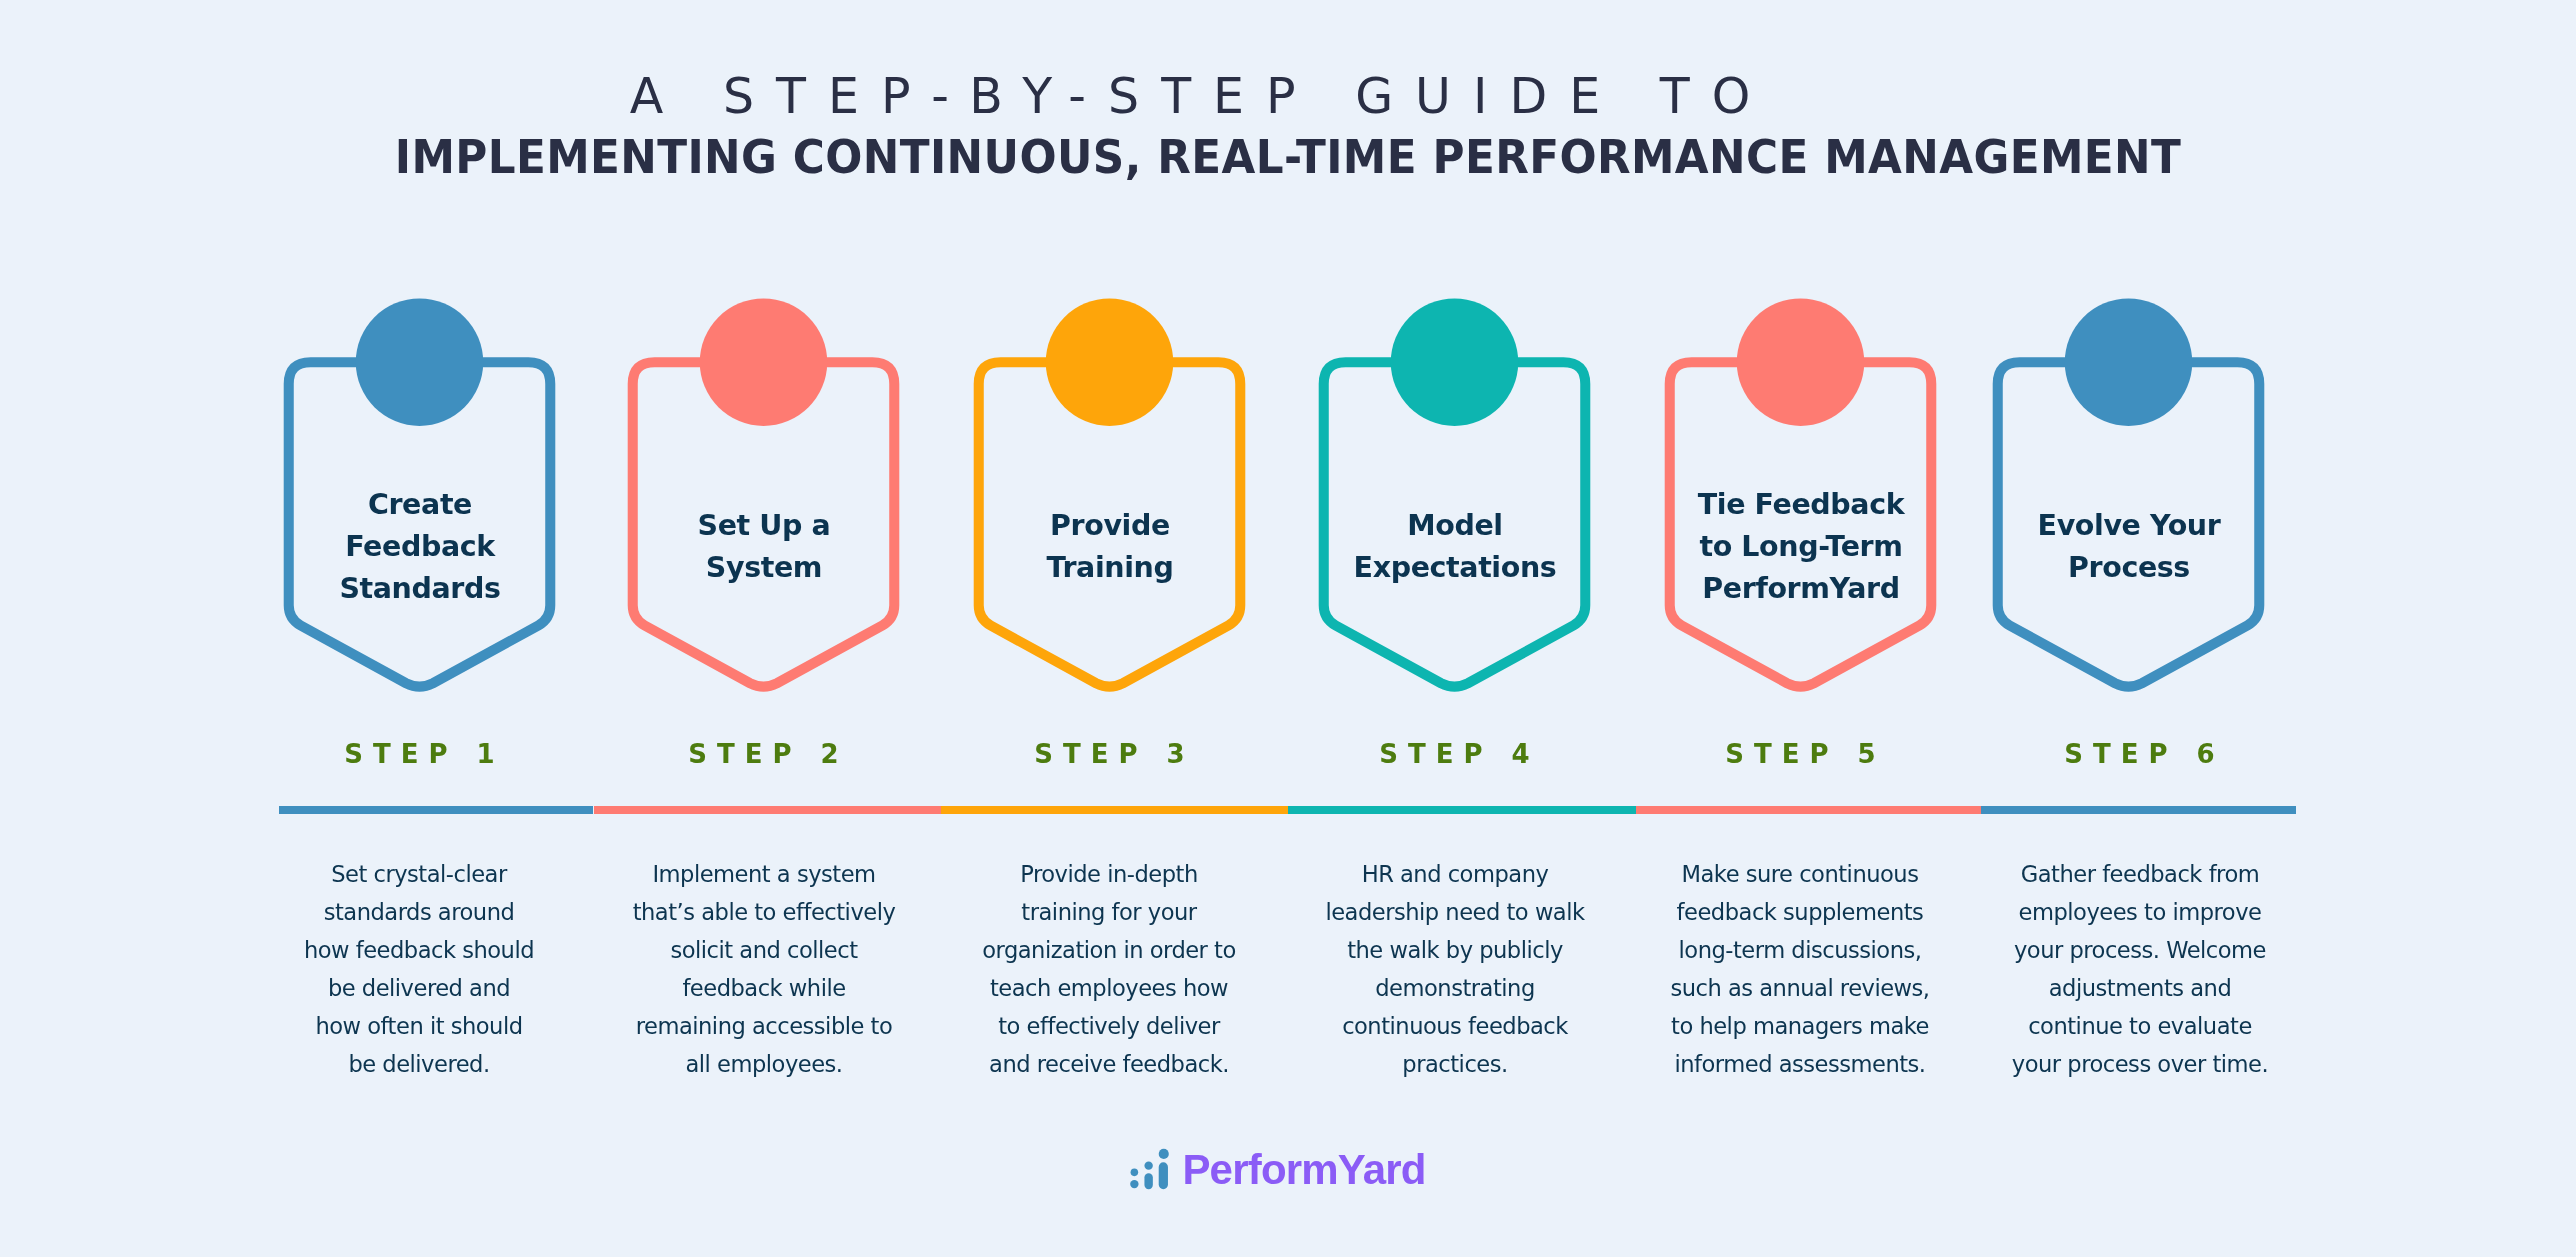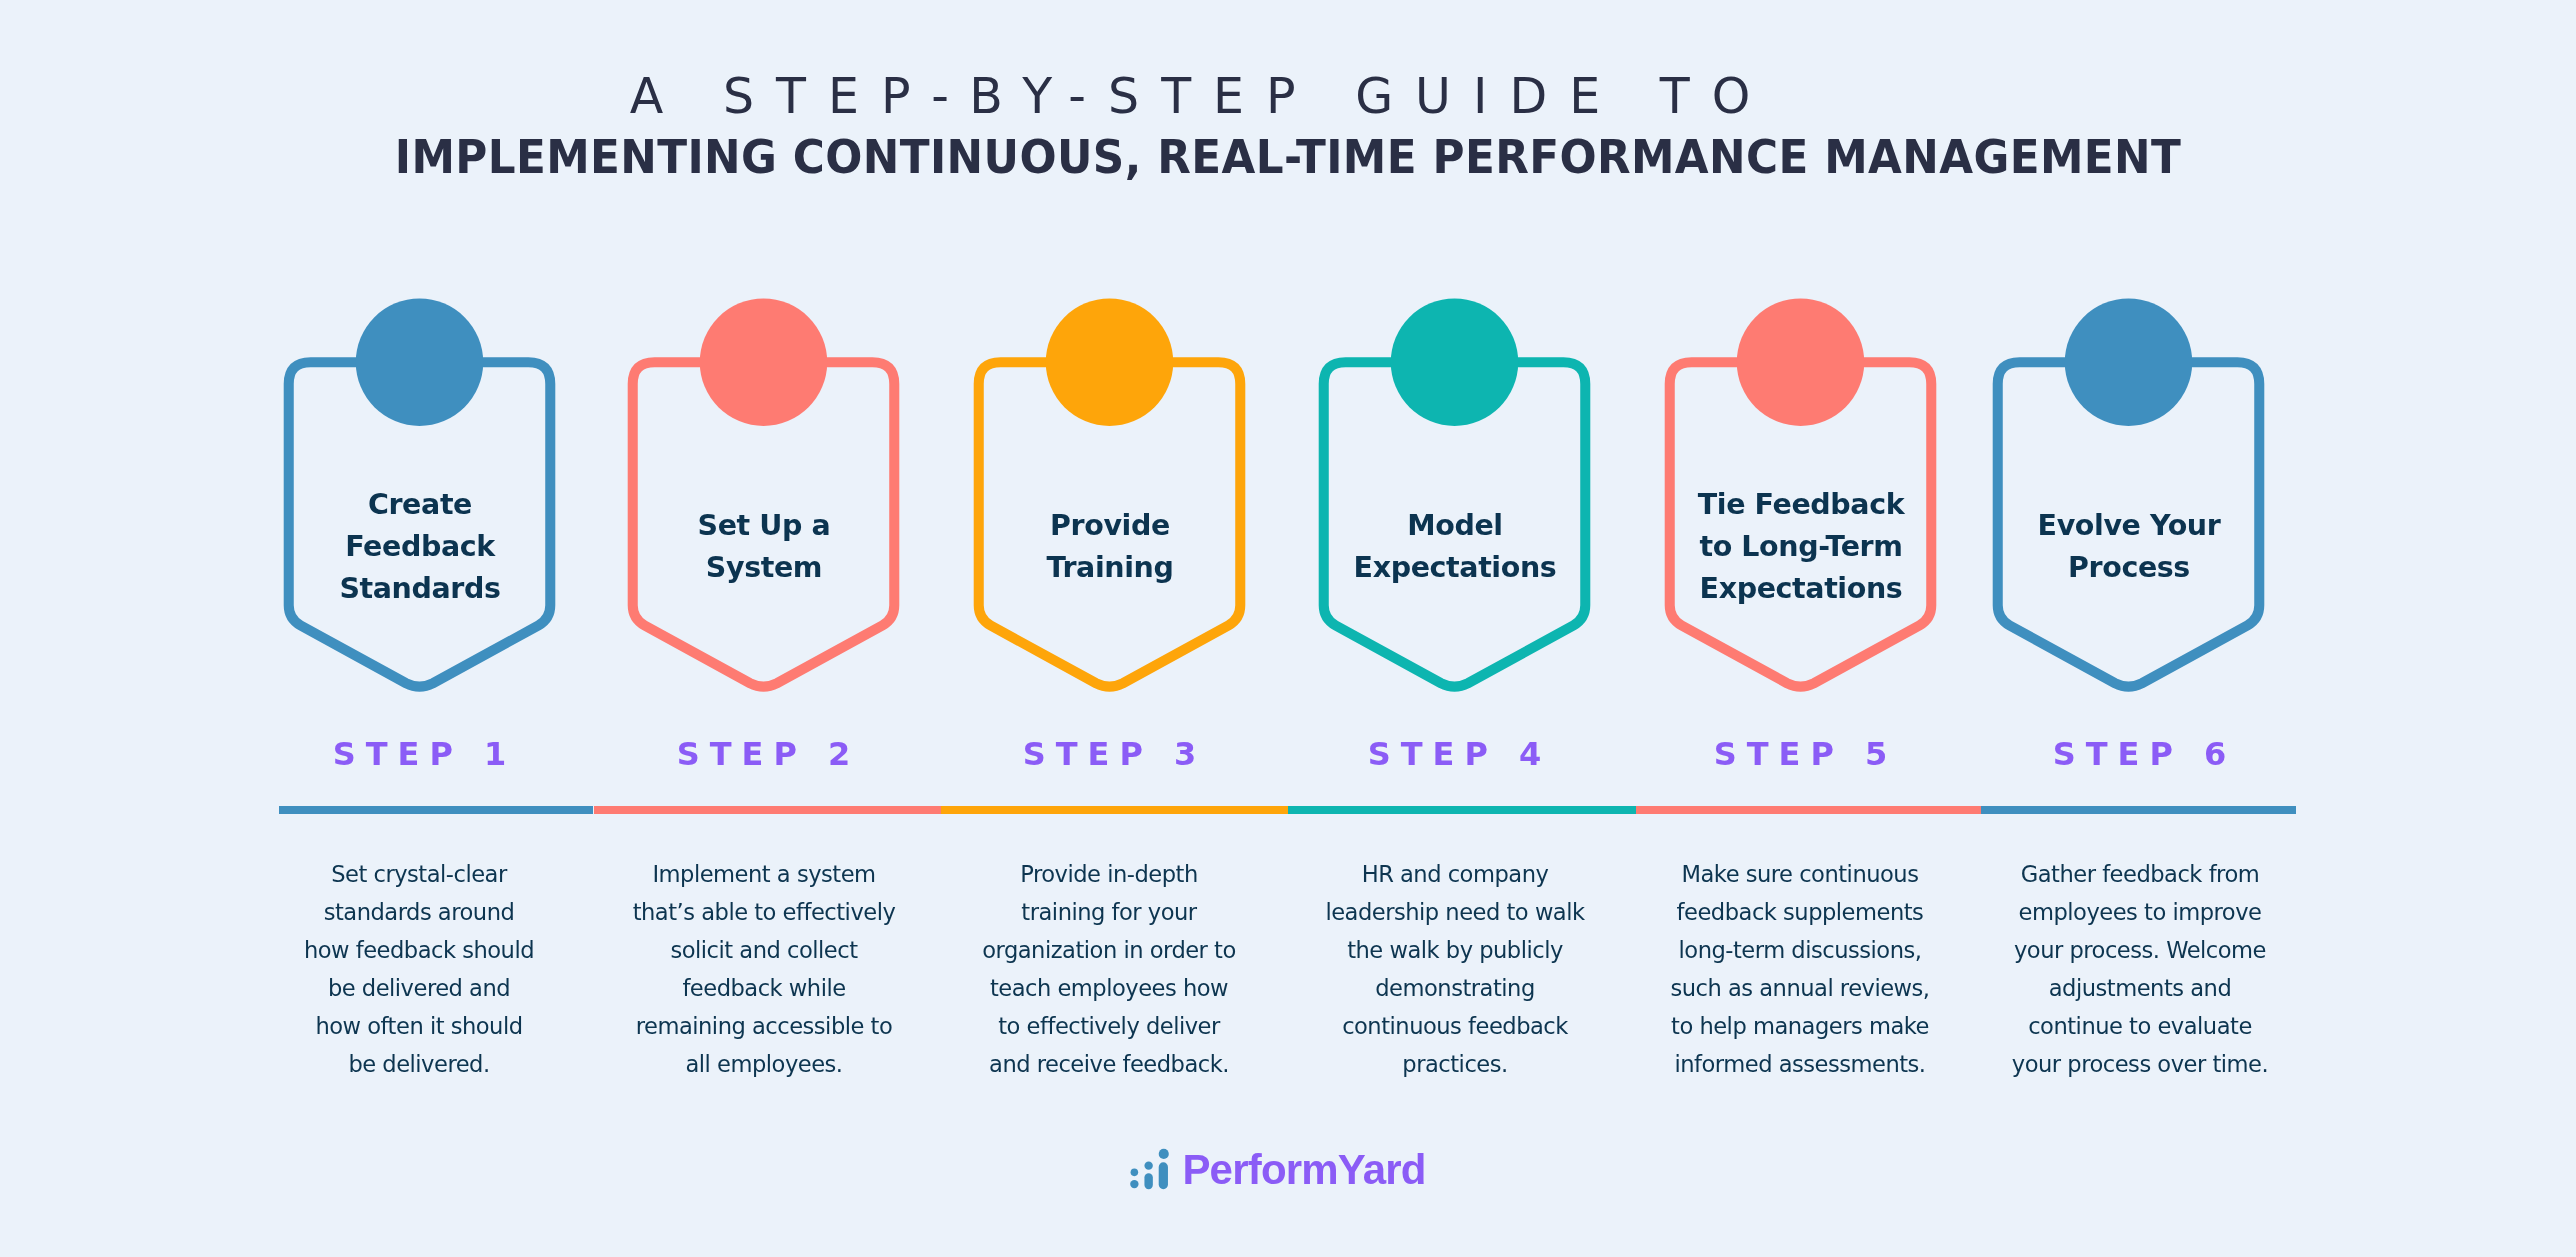--- a/index.html
+++ b/index.html
@@ -42,22 +42,22 @@
       font-family: "DejaVu Sans", sans-serif; font-weight: bold;
       font-size: 28.5px; line-height: 42px; color: #0c3450;
       white-space: pre-line;
       letter-spacing: -0.4px;
     }
 
     .step-label {
       position: absolute; top: 733px; width: 335px;
       text-align: center;
       font-family: "DejaVu Sans", sans-serif; font-weight: bold;
-      font-size: 32px; line-height: 42px; letter-spacing: 10px;
-      color: #8b5cf6;
+      font-size: 26px; line-height: 42px; letter-spacing: 10px;
+      color: #4d7c0f;
     }
 
     .rule { position: absolute; top: 806px; height: 7.5px; }
 
     .desc {
       position: absolute; top: 843px; width: 302px;
       text-align: center;
       font-family: "DejaVu Sans", sans-serif;
       font-size: 22.6px; line-height: 38px;
       color: #0d3550;
@@ -118,21 +118,21 @@
       <div class="card-title">Model
 Expectations</div>
       </div>
       <div class="card" style="left: 1658px;">
       <svg class="shape" width="285" height="411" viewBox="0 0 340 490">
         <path d="M 40 80 L 300 80 Q 326 80 326 106 L 326 370 Q 326 386 312 394 L 186 463 Q 170 471 154 463 L 28 394 Q 14 386 14 370 L 14 106 Q 14 80 40 80 Z" fill="none" stroke="#fe7b72" stroke-width="12" stroke-linejoin="round"></path>
         <circle cx="170" cy="80" r="76" fill="#fe7b72"></circle>
       </svg>
       <div class="card-title">Tie Feedback
 to Long-Term
-Expectations</div>
+PerformYard</div>
       </div>
       <div class="card" style="left: 1986px;">
       <svg class="shape" width="285" height="411" viewBox="0 0 340 490">
         <path d="M 40 80 L 300 80 Q 326 80 326 106 L 326 370 Q 326 386 312 394 L 186 463 Q 170 471 154 463 L 28 394 Q 14 386 14 370 L 14 106 Q 14 80 40 80 Z" fill="none" stroke="#3f8fbf" stroke-width="12" stroke-linejoin="round"></path>
         <circle cx="170" cy="80" r="76" fill="#3f8fbf"></circle>
       </svg>
       <div class="card-title">Evolve Your
 Process</div>
       </div>
     </div>

